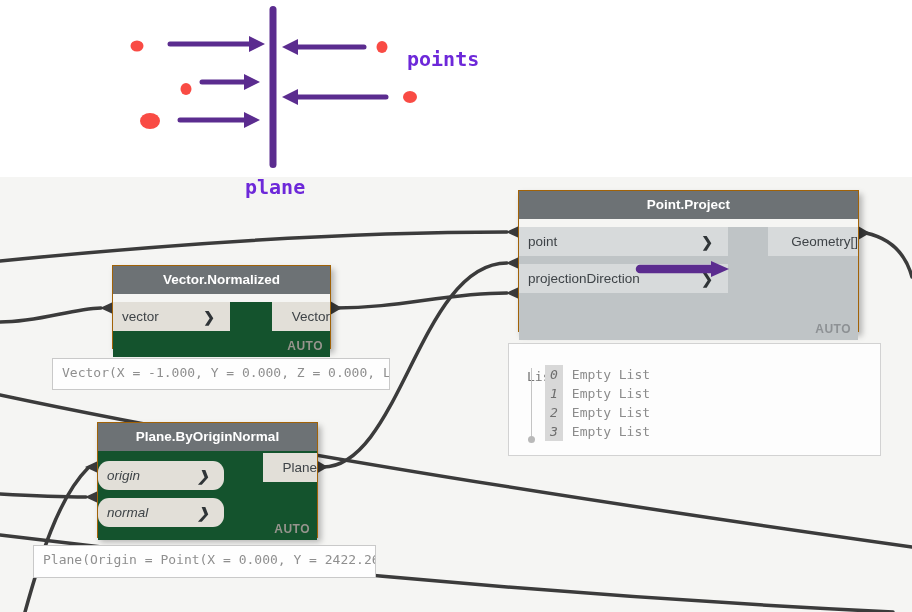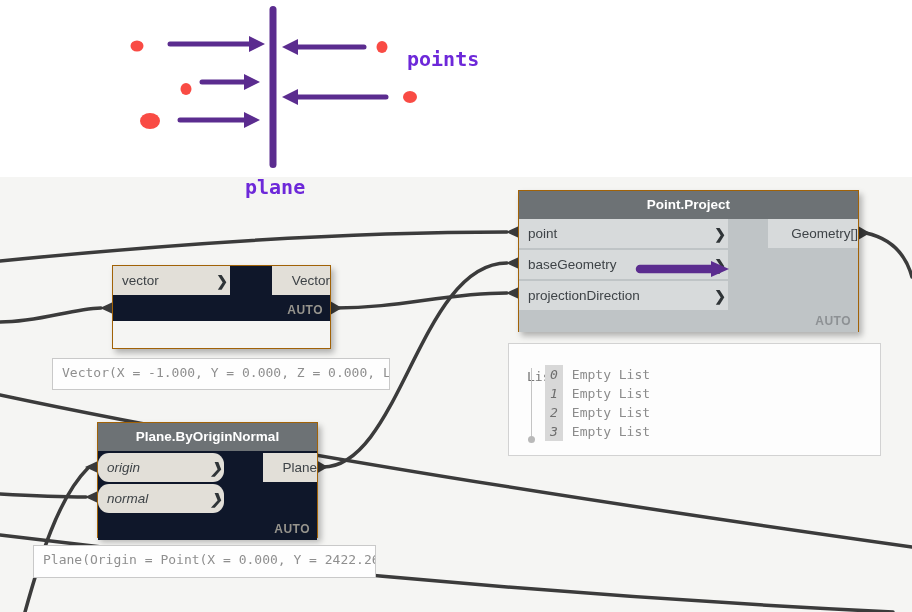--- a/index.html
+++ b/index.html
@@ -11,23 +11,23 @@
   .sketch-area { position:absolute; left:0; top:0; width:912px; height:177px; background:#ffffff; }
   svg.layer { position:absolute; left:0; top:0; }
   #wire-layer { z-index:1; }
   #overlay-layer { z-index:3; pointer-events:none; }
 
   
   .node { position:absolute; z-index:2; border:1px solid #a16207; box-shadow:3px 4px 6px rgba(0,0,0,0.28); box-sizing:border-box; }
   .node-header { height:28px; line-height:28px; text-align:center; color:#ffffff; font-weight:bold; font-size:13.5px; background:#6d7275; }
   .node-body { position:relative; }
   .cool .node-body { background:#bfc4c6; }
-  .warm .node-body { background:#0f172a; }
+  .warm .node-body { background:#14532d; }
   .in-row { height:29px; margin-bottom:2px; display:flex; align-items:center;
-            padding:0 2px 0 9px; font-size:13.5px; color:#3e4347; box-sizing:border-box; }
+            padding:0 15px 0 9px; font-size:13.5px; color:#3e4347; box-sizing:border-box;margin-top:8px; }
   .cool .in-row, .cool .out-box { background:#d7dadb; }
   .warm .in-row, .warm .out-box { background:#e2dfd8; }
   .in-row.italic { font-style:italic; }
   .chevron { margin-left:auto; font-weight:bold; font-size:14px; color:#2f3437; }
   .out-box { position:absolute; right:0; height:29px; display:flex; align-items:center;
              justify-content:flex-end; font-size:13.5px; color:#3e4347; box-sizing:border-box; }
   .lacing { position:absolute; right:7px; bottom:4px; font-size:12px; font-weight:bold; letter-spacing:.5px; }
   .cool .lacing { color:#8d9194; }
   .warm .lacing { color:#96948d; }
 
@@ -101,35 +101,32 @@
   </svg>
 
   <div class="node cool" id="node-point-project">
     <div class="node-header">Point.Project</div>
     <div class="node-body">
       <div class="in-row">
         <span>point</span>
         <span class="chevron">❯</span>
       </div>
       <div class="in-row">
-        <span>baseGeometry</span>
-        <span class="chevron">❯</span>
-      </div>
-      <div class="in-row">
         <span>projectionDirection</span>
         <span class="chevron">❯</span>
       </div>
       <div class="out-box">
         <span>Geometry[]</span>
       </div>
       <div class="lacing">AUTO</div>
     </div>
   </div>
 
   <div class="node warm" id="node-vector-normalized">
+    <div class="node-header">Vector.Normalized</div>
     <div class="node-body">
       <div class="in-row">
         <span>vector</span>
         <span class="chevron">❯</span>
       </div>
       <div class="out-box">
         <span>Vector</span>
       </div>
       <div class="lacing">AUTO</div>
     </div>

